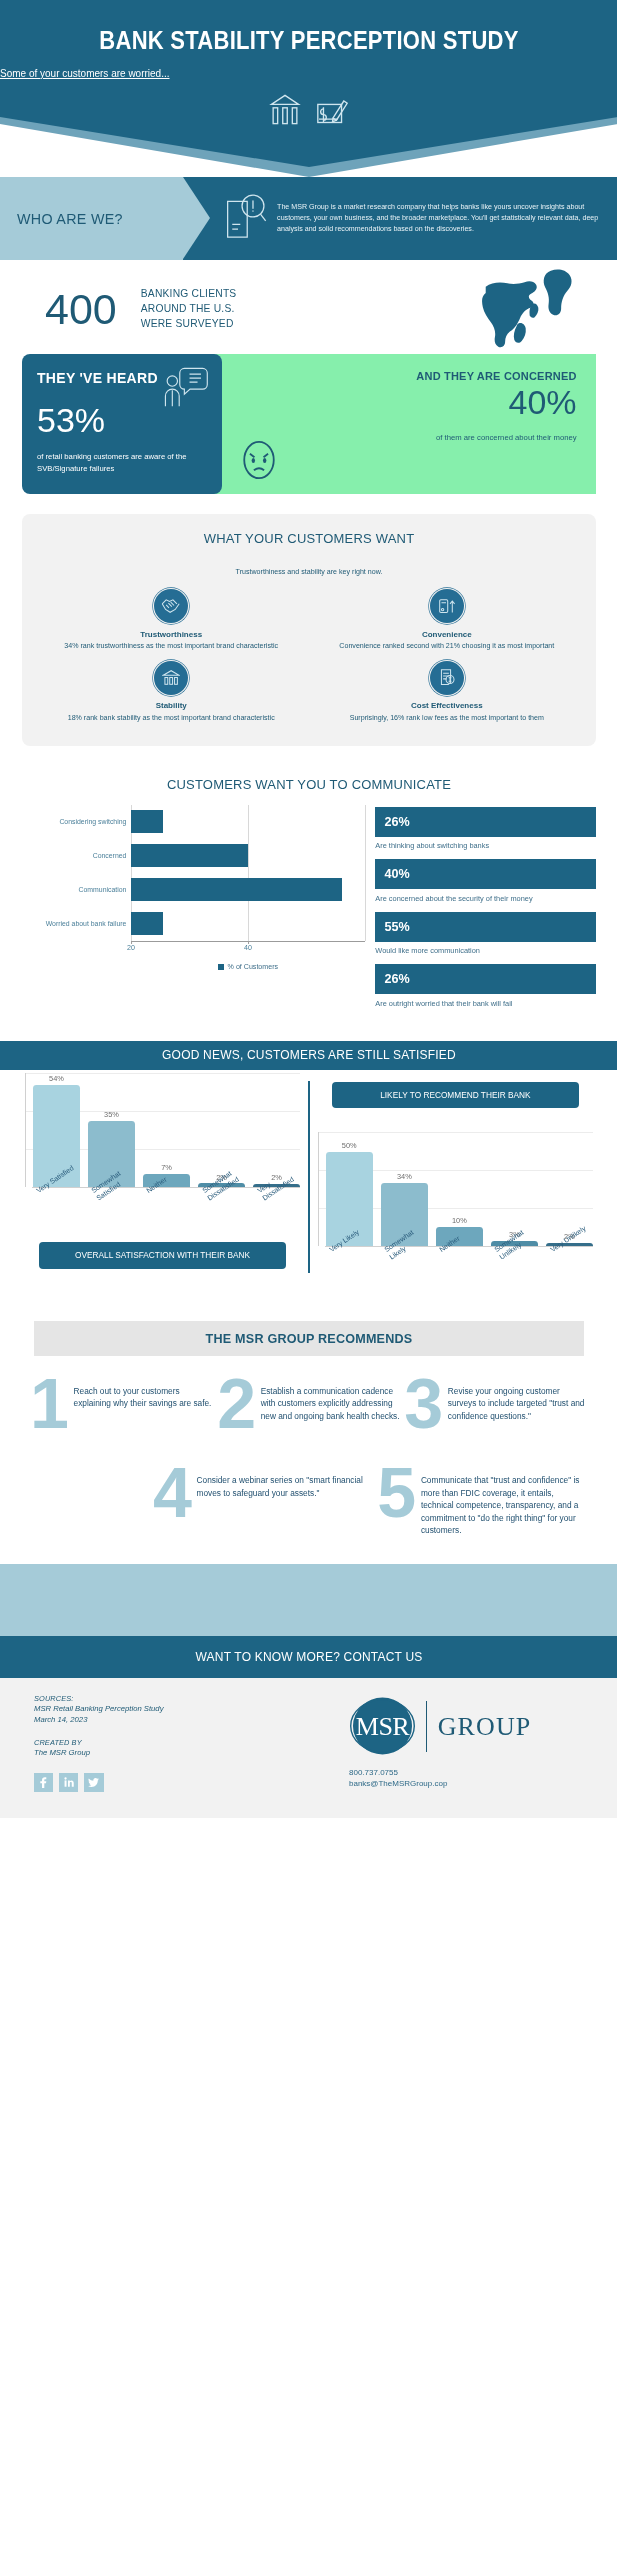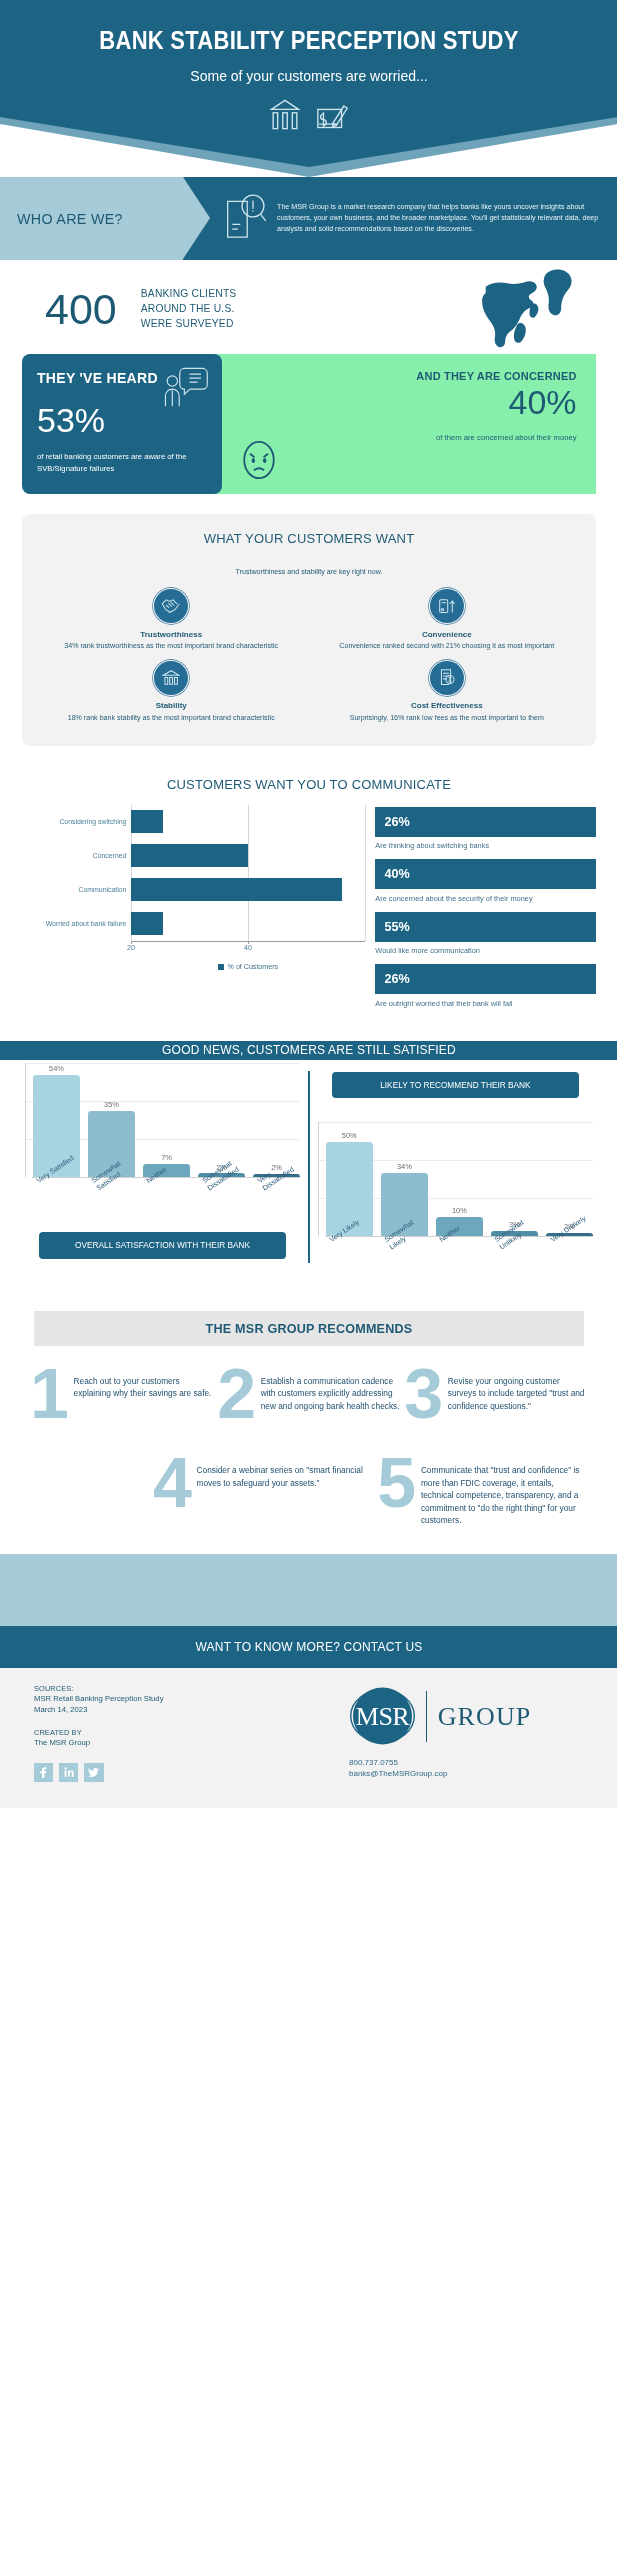--- a/index.html
+++ b/index.html
@@ -23,22 +23,22 @@
     position: absolute; left: 0; top: 0; width: 618px; height: 167px;
     background: #1d6484;
     clip-path: polygon(0 0, 100% 0, 100% 70%, 50% 100%, 0 70%);
   }
   .hero-title {
     text-align: center; color: #ffffff;
     font-size: 25px; font-weight: bold; letter-spacing: 0.3px;
     padding-top: 26px; transform: scaleX(.88); font-family: "Liberation Sans", sans-serif;
   }
   .hero-sub {
-    text-align: center; color: #ffffff; font-size: 14px;
-    padding-top: 12.6px; font-weight: normal;
+    color: #ffffff; font-size: 10px;
+    padding-top: 12.6px; font-weight: normal; text-decoration: underline;
   }
   .hero-icons { display: flex; justify-content: center; gap: 15px; padding-top: 13.7px; }
   .hero-icons svg { display: block; }
 
   
   .who-row { display: flex; width: 618px; height: 83px; position: relative; }
   .who-left {
     width: 183px; background: #a5cbd8; display: flex; align-items: center;
     padding-left: 17px; position: relative;
   }
@@ -111,21 +111,21 @@
   .tick:before { content:""; position:absolute; left:50%; top:-2.9px; width:0.6px; height:2.9px; background:#9b9b9b; }
   .legend { text-align: center; margin-left: 109px; margin-top: 6.9px; font-size: 7.1px; color: #3f6f8a; }
   .legend-sw { display: inline-block; width: 6.3px; height: 6.3px; background: #1d6484; margin-right: 3.4px; vertical-align: -0.6px; }
   .comm-side { flex: 1; padding-top: 2.3px; }
   .cbox { background: #1d6484; height: 30px; display: flex; align-items: center; padding-left: 9.1px; }
   .cbox-pct { color: #fff; font-size: 12.6px; font-weight: bold; }
   .cside-cap { font-size: 7.4px; color: #3f6f8a; line-height: 1.5; margin: 3.4px 0 8px 0; }
 
   
   .goodnews-band {
-    margin-top: 24px; background: #1d6484; height: 19px; color: #fff;
+    margin-top: 24px; background: #1d6484; height: 29px; color: #fff;
     display: flex; align-items: center; justify-content: center;
     font-size: 12px; letter-spacing: 0.2px;
   }
   .gn-body { display: flex; padding: 3.4px 17px 0 17px; }
   .gn-col { width: 50%; position: relative; padding: 0 8px; }
   .gn-divider { width: 1.7px; background: #1d6484; margin: 8px 0 23px 0; }
   .vbars { display: flex; align-items: flex-end; height: 114px; gap: 8px; padding-left: 6.9px;
            border-left: 0.6px solid #d0d0d0; position: relative; }
   .vbars .gl { position: absolute; left: 0; right: 0; height: 0.6px; background: #ececec; }
   .vb { flex: 1; display: flex; flex-direction: column; justify-content: flex-end; align-items: center; position: relative; height: 100%; }
@@ -159,21 +159,21 @@
   .rec-txt { font-size: 8.3px; color: #1f4e6e; line-height: 1.5; padding-top: 9.1px; }
   .rec-row2 { display: flex; padding: 32px 30px 0 153px; gap: 13.7px; }
 
   
   .contact-pre { height: 72px; background: #a5cbd8; margin-top: 27.4px; }
   .contact-band {
     background: #1d6484; height: 42px; color: #fff; display: flex;
     align-items: center; justify-content: center; font-size: 12px; letter-spacing: 0.2px;
   }
   .footer { background: #f2f2f2; height: 140px; display: flex; padding: 16px 34px 0 34px; }
-  .f-left { width: 48%; }
+  .f-left { width: 48%; font-style: italic; }
   .f-lab { font-size: 7.4px; color: #1f5a75; letter-spacing: 0.1px; }
   .f-val { font-size: 7.7px; color: #1f5a75; line-height: 1.45; }
   .socials { display: flex; gap: 5.7px; margin-top: 15px; }
   .soc { width: 19.4px; height: 19.4px; background: #a5cbd8; display: flex; align-items: center; justify-content: center; }
   .f-right { flex: 1; display: flex; flex-direction: column; align-items: flex-start; padding-left: 51px; }
   .logo-row { display: flex; align-items: center; gap: 10.3px; }
   .logo-group { font-family: "Liberation Serif", serif; font-size: 26px; color: #1f5a75; letter-spacing: 1.1px; }
   .logo-bar { width: 1.1px; height: 51px; background: #1f5a75; }
   .f-contact { font-size: 8px; color: #2f6a88; line-height: 1.45; margin-top: 6.9px; }
 </style>

